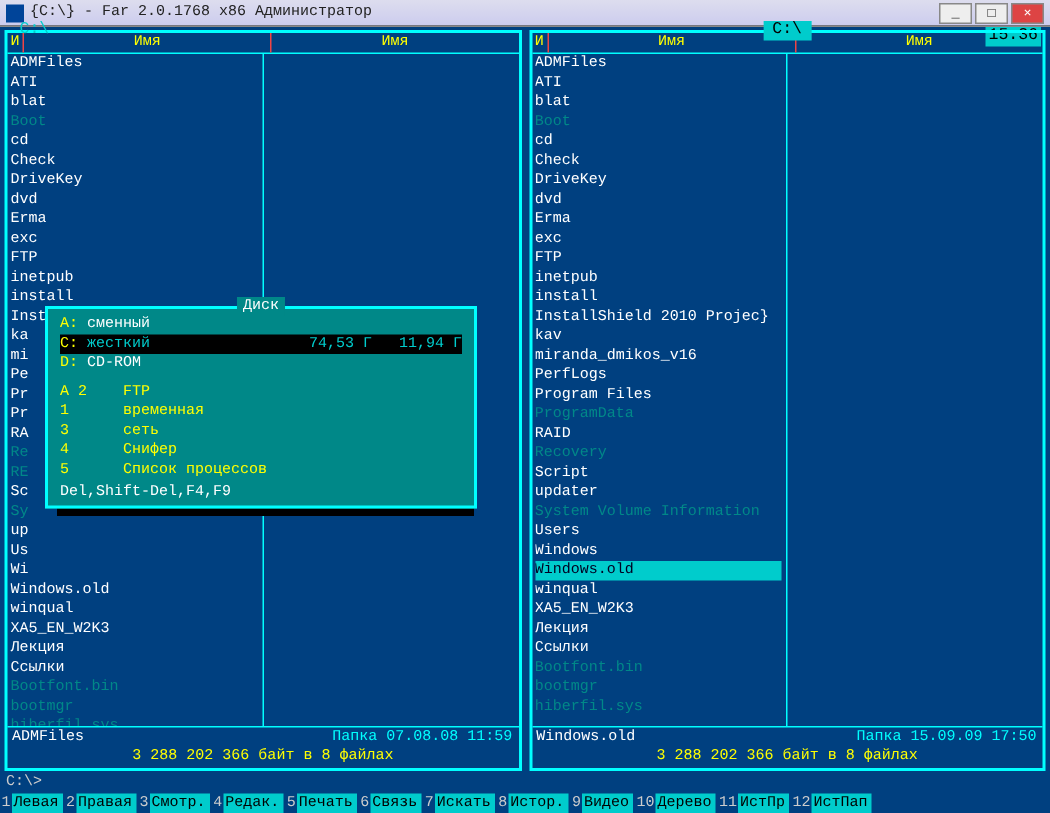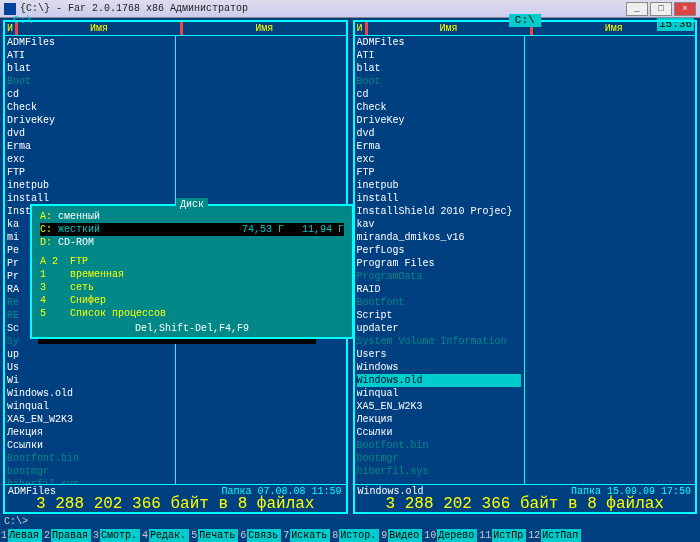--- a/index.html
+++ b/index.html
@@ -17,56 +17,56 @@
 .topbar { position: absolute; top: 0; left: 0; right: 0; height: 14px; background: #004080; color: #0ff; }
 .clock { position: absolute; right: 6px; top: 0; background: #0cc; color: #000; padding: 0 2px; }
 
 .panels { position: absolute; top: 2px; left: 3px; right: 3px; bottom: 28px; display: flex; gap: 5px; }
 .panel { flex: 1; border: 2px double #0ff; position: relative; }
 .panel-title { position: absolute; top: -8px; left: 50%; transform: translateX(-50%); background: #004080; padding: 0 3px; color: #999; }
 .panel-title.active { background: #0cc; color: #000; padding: 0 6px; }
 .path-label { position: absolute; top: -8px; left: 8px; color: #0cc; }
 
 .cols-header { display: flex; height: 14px; border-bottom: 1px solid #0ff; font-size: 10px; }
-.col-h { flex: 1; text-align: center; color: #ff0; border-left: 3px solid #ef4444; }
+.col-h { flex: 1; text-align: center; color: #ff0; border-left: 1px solid #ef4444; }
 .col-h:first-child { border-left: none; flex: 0 0 10px; color: #ff0; }
 .col-h.name { flex: 2; }
 
 .panel-body { display: flex; position: absolute; top: 14px; bottom: 28px; left: 0; right: 0; overflow: hidden; }
 .file-col { flex: 1; border-right: 1px solid #0ff; padding: 0 3px 0 2px; overflow: hidden; }
 .file-col:last-child { border-right: none; }
 .file { white-space: nowrap; overflow: hidden; font-size: 10px; line-height: 13px; }
 .file.dir { color: #fff; }
 .file.hidden { color: #088; }
 .file.sel { background: #0cc; color: #002; }
 
 .panel-status { position: absolute; bottom: 0; left: 0; right: 0; height: 28px; border-top: 1px solid #0ff; font-size: 10px; padding: 0 3px; }
 .stat-name { color: #fff; }
 .stat-info { position: absolute; right: 4px; top: 0; color: #0ff; }
-.stat-bytes { text-align: center; color: #ff0; font-size: 16px; }
+.stat-bytes { text-align: center; color: #ff0; font-size: 10px; }
 
 .prompt { position: absolute; bottom: 14px; left: 4px; color: #ccc; font-size: 10px; }
 .fkeys { position: absolute; bottom: 0; left: 0; right: 0; height: 14px; background: #004080; display: flex; font-size: 10px; }
 .fk { display: flex; align-items: center; }
 .fk-n { color: #ccc; padding: 0 1px; }
 .fk-l { background: #0cc; color: #000; padding: 0 3px 0 1px; margin-right: 1px; }
 
-.dialog { position: absolute; top: 186px; left: 30px; width: 324px; background: #088; border: 2px double #0ff; padding: 4px 8px 2px; font-size: 10px; line-height: 13px; }
+.dialog { position: absolute; top: 186px; left: 30px; width: 288px; background: #088; border: 2px double #0ff; padding: 4px 8px 2px; font-size: 10px; line-height: 13px; }
 .dialog-title { position: absolute; top: -8px; left: 50%; transform: translateX(-50%); background: #088; color: #fff; padding: 0 4px; }
 .drive-row { display: flex; color: #fff; }
 .drive-row .dl { width: 18px; color: #ff0; }
 .drive-row .dn { flex: 1; }
 .drive-row .dv { width: 60px; text-align: right; }
 .drive-row.sel { background: #000; color: #0cc; }
 .drive-row.sel .dl { color: #ff0; }
 .hist { margin-top: 6px; }
-.hist-row { display: flex; color: #fff; }
+.hist-row { display: flex; color: #fff; gap: 12px; }
 .hist-row .hn { width: 18px; color: #ff0; }
 .hist-row .hv { color: #ff0; }
-.dialog-foot { text-align: center; color: #fff; margin-top: 2px; }
+.dialog-foot { text-align: left; color: #fff; margin-top: 2px; }
 .dialog-shadow { position: absolute; top: 194px; left: 38px; width: 278px; height: 132px; background: #000; }
 </style>
 </head>
 <body>
 
 <div class="win-frame">
   <div class="win-icon"></div>
   <div class="win-title">{C:\} - Far 2.0.1768 x86 Администратор</div>
   <div class="win-btn">_</div>
   <div class="win-btn">□</div>
@@ -155,21 +155,21 @@
             <div class="file dir">FTP</div>
             <div class="file dir">inetpub</div>
             <div class="file dir">install</div>
             <div class="file dir">InstallShield 2010 Projec}</div>
             <div class="file dir">kav</div>
             <div class="file dir">miranda_dmikos_v16</div>
             <div class="file dir">PerfLogs</div>
             <div class="file dir">Program Files</div>
             <div class="file hidden">ProgramData</div>
             <div class="file dir">RAID</div>
-            <div class="file hidden">Bootfont</div>
+            <div class="file hidden">Recovery</div>
             <div class="file dir">Script</div>
             <div class="file dir">updater</div>
             <div class="file hidden">System Volume Information</div>
             <div class="file dir">Users</div>
             <div class="file dir">Windows</div>
             <div class="file dir sel">Windows.old</div>
             <div class="file dir">winqual</div>
             <div class="file dir">XA5_EN_W2K3</div>
             <div class="file dir">Лекция</div>
             <div class="file dir">Ссылки</div>

